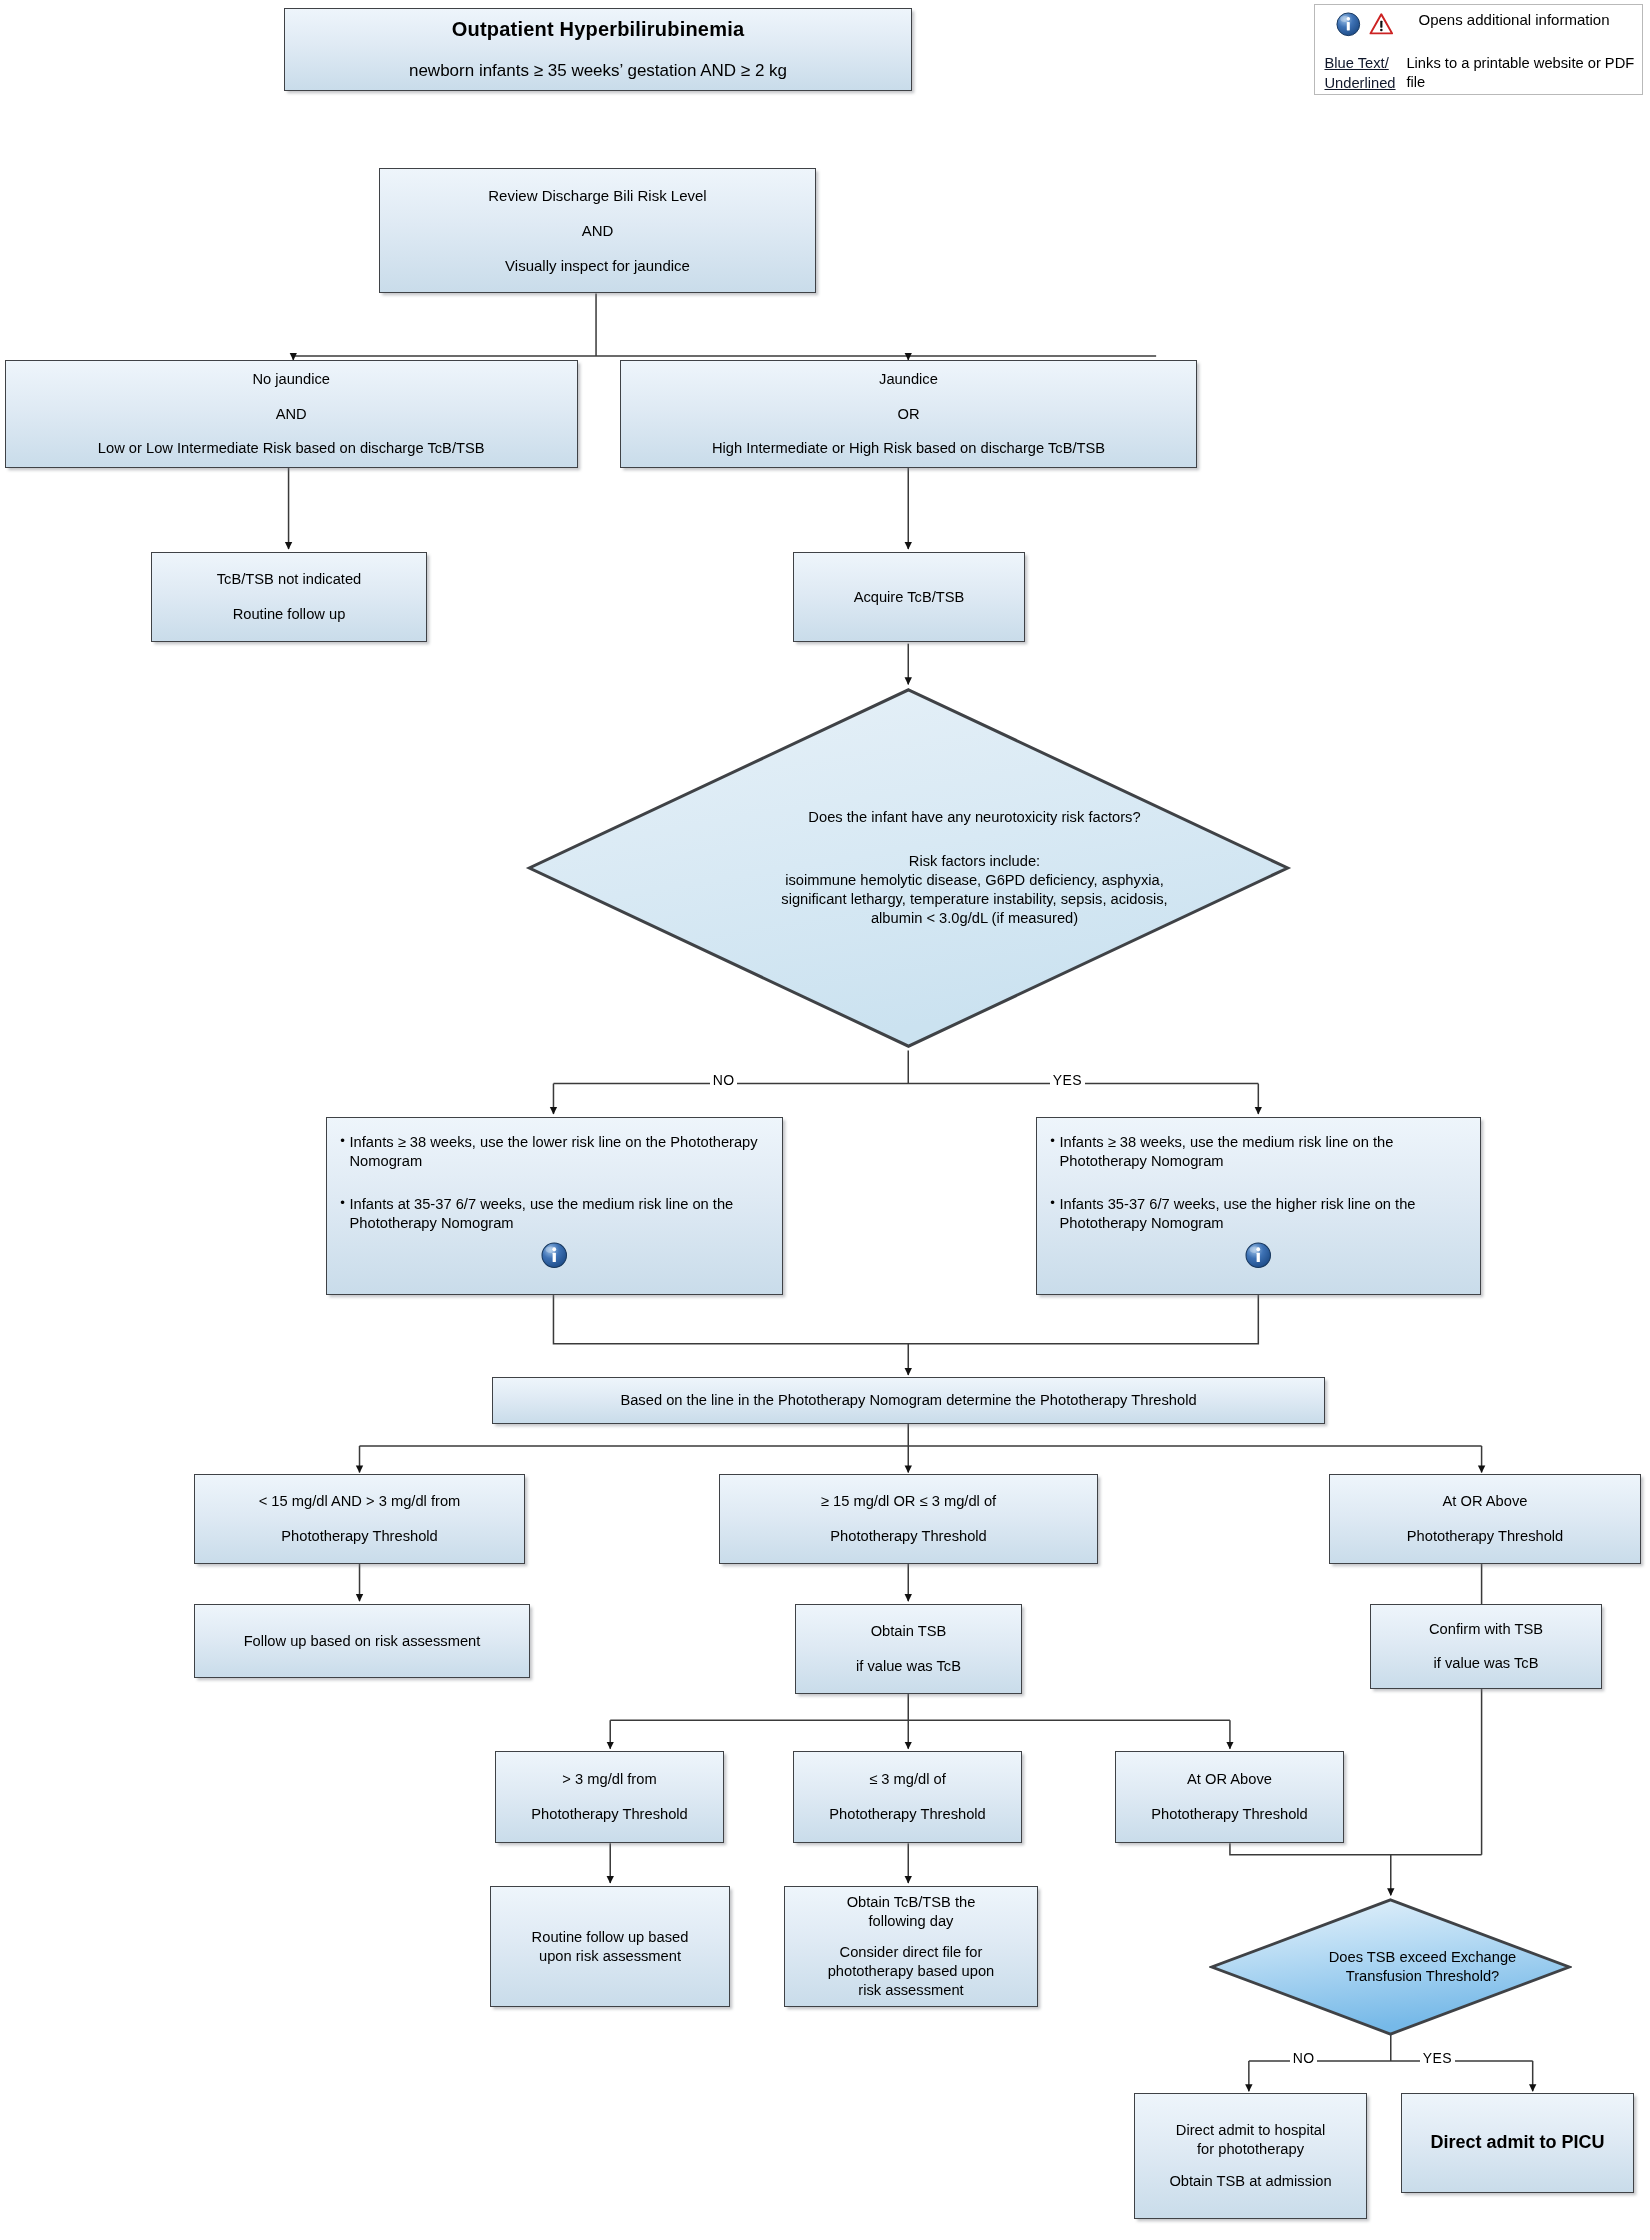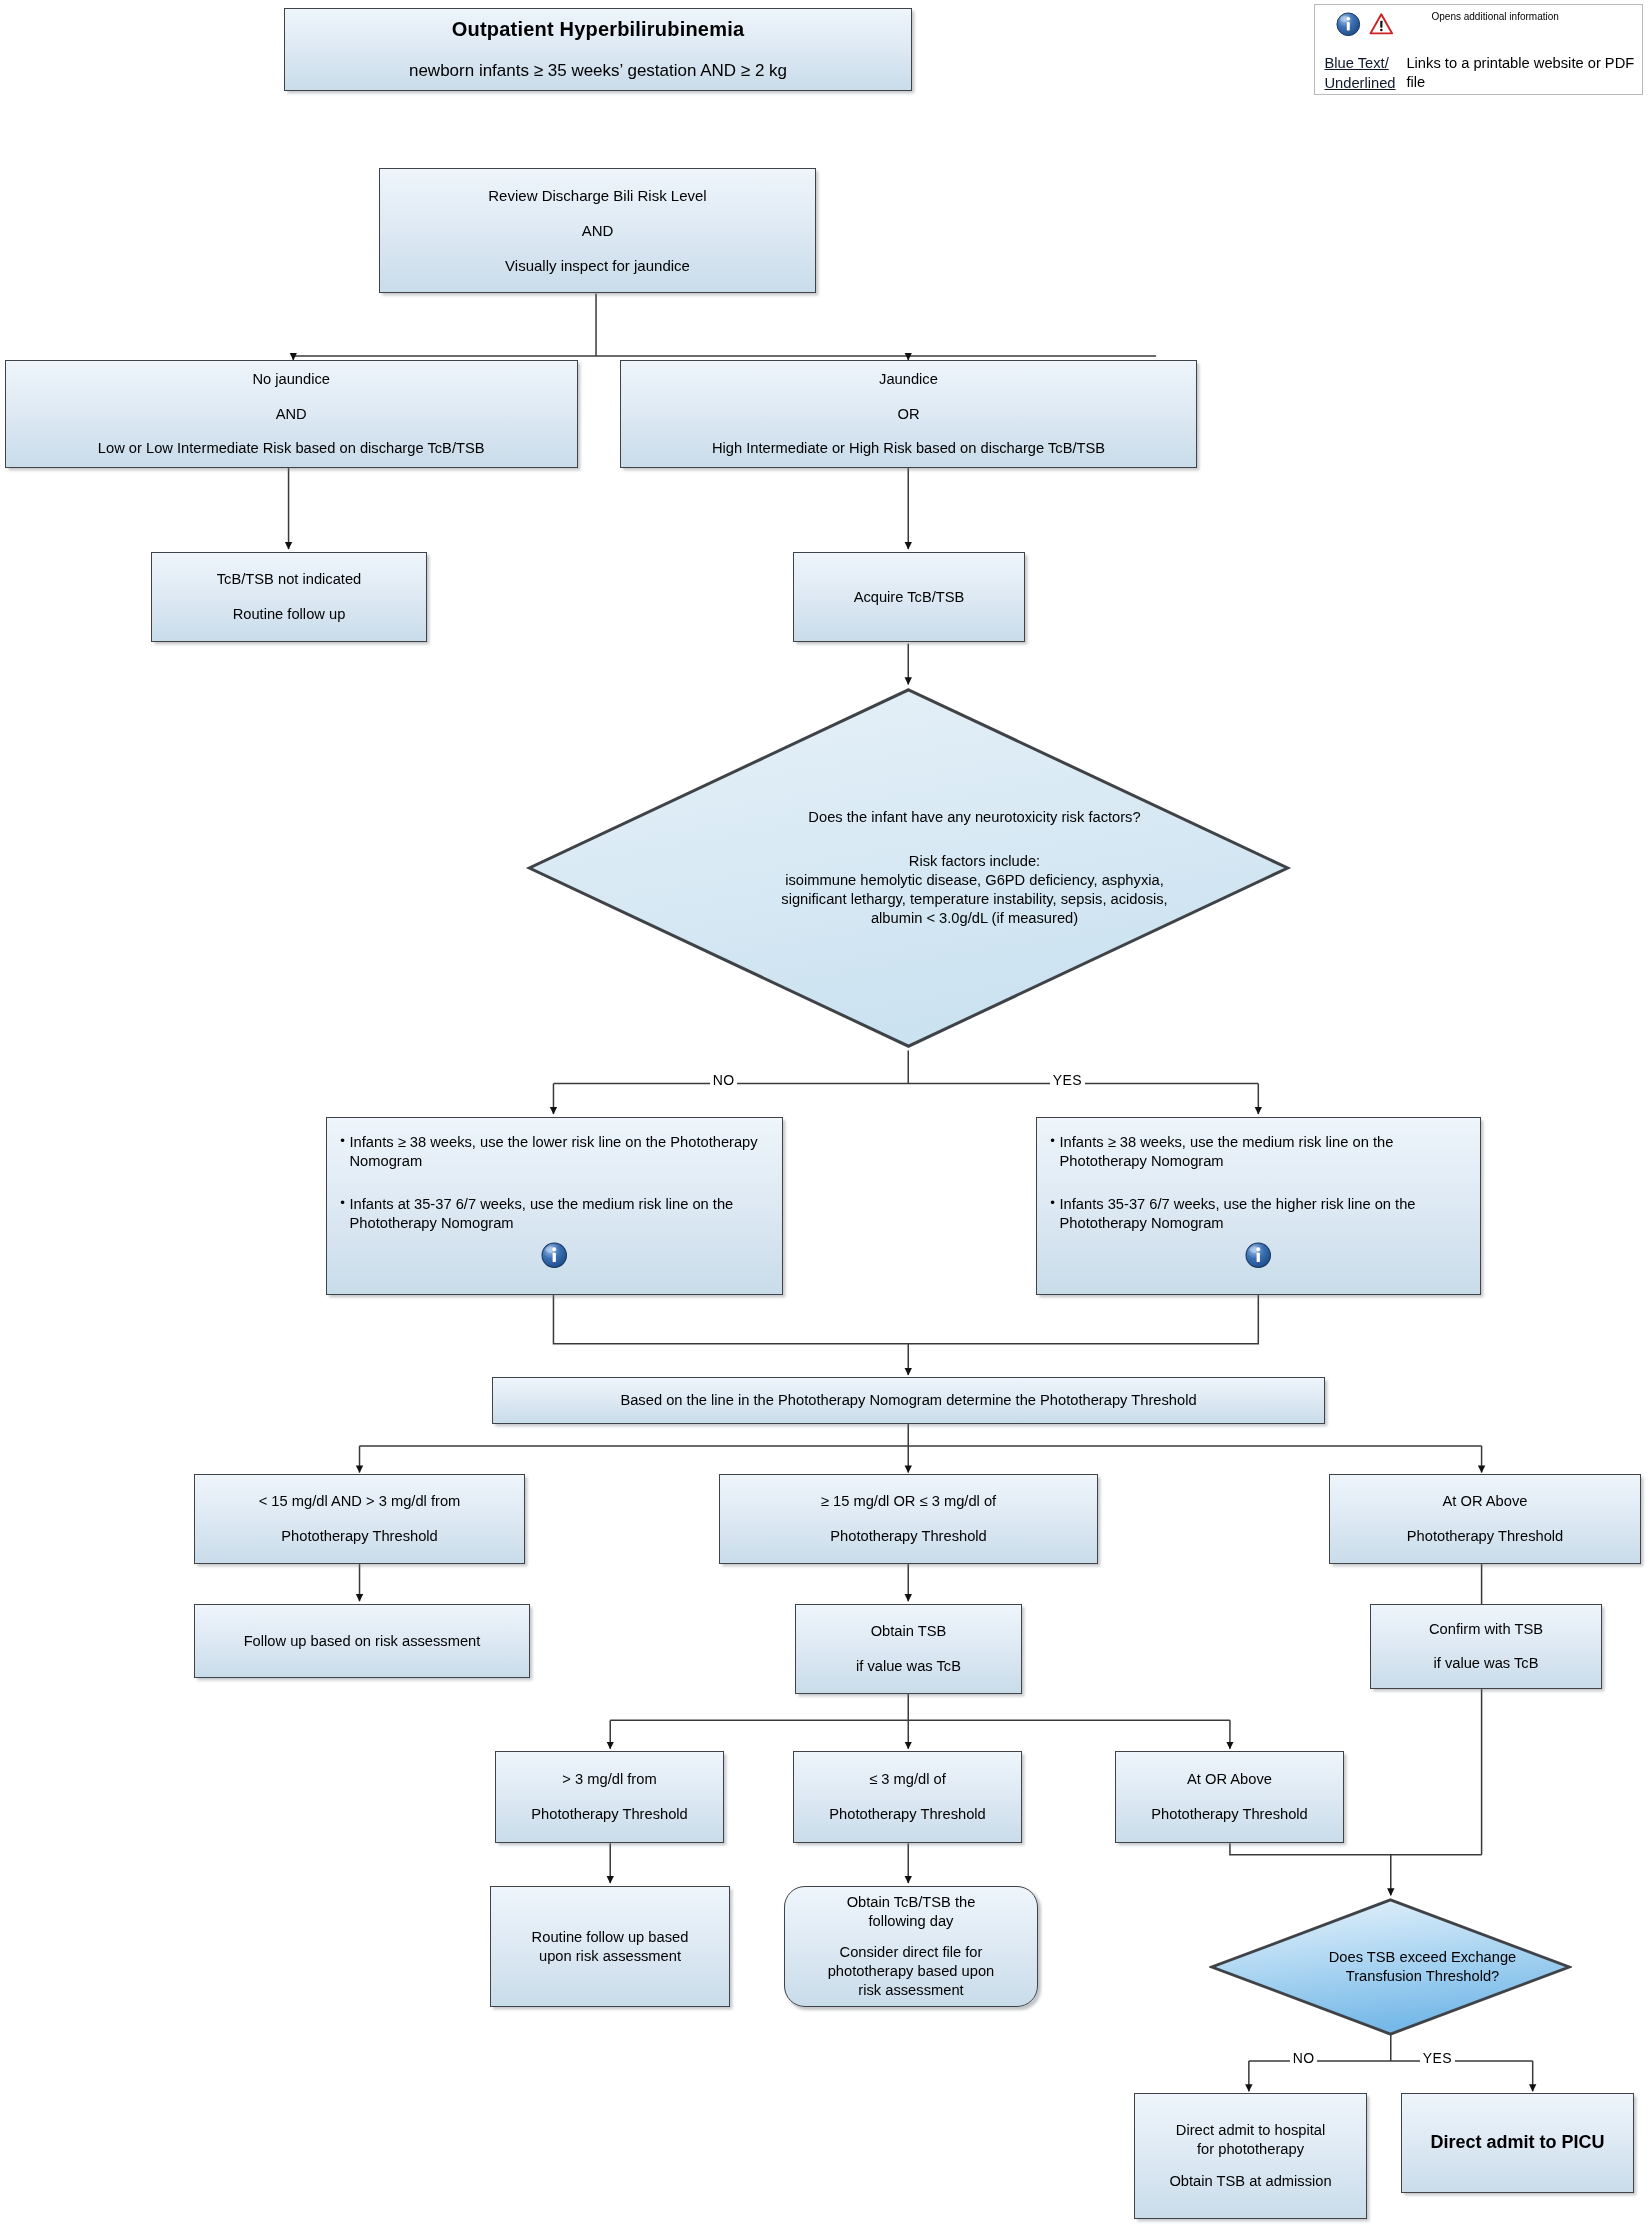--- a/index.html
+++ b/index.html
@@ -130,21 +130,21 @@
           </svg>
         </span>
         <span style="display:inline-block;width:24.6px;height:24.6px;">
           <svg viewBox="0 0 26 26" width="24.6" height="24.6">
             <path d="M13,2.4 L24.4,22.6 L1.6,22.6 Z" fill="#fff" stroke="#cc2222" stroke-width="2.1" stroke-linejoin="round"></path>
             <rect x="11.9" y="9.2" width="2.3" height="7.4" rx=".5" fill="#111"></rect>
             <circle cx="13.05" cy="19" r="1.35" fill="#111"></circle>
           </svg>
         </span>
       </div>
-      <div class="keytext" style="font-size:10px;margin-left:26px;">
+      <div class="keytext" style="font-size:15px;margin-left:13px;">
         <span class="ln">Opens additional</span>
         <span class="ln">information</span>
       </div>
     </div>
     <div class="keyrow" style="left:9.5px;top:49px;width:312px;">
       <div style="width:81px;font-size:14.7px;">
         <span class="ln bluelink">Blue Text/</span>
         <span class="ln bluelink">Underlined </span>
       </div>
       <div class="keytext" style="font-size:14.7px;margin-left:7.6px;">
@@ -288,21 +288,21 @@
   <div class="node" style="left:1115px;top:1751px;width:229px;height:92px;font-size:14.7px;padding:3.8px 7.6px;">
     <span class="ln">At OR Above</span>
     <span class="ln gapline">Phototherapy Threshold</span>
   </div>
 
   <div class="node" style="left:490px;top:1886px;width:240px;height:121px;font-size:14.7px;padding:3.8px 9.5px;">
     <span class="ln">Routine follow up based</span>
     <span class="ln">upon risk assessment</span>
   </div>
 
-  <div class="node" style="left:784px;top:1886px;width:254px;height:121px;font-size:14.7px;padding:3.8px 9.5px;border-radius:21px;">
+  <div class="node" style="left:784px;top:1886px;width:254px;height:121px;font-size:14.7px;padding:3.8px 9.5px;">
     <span class="ln">Obtain TcB/TSB the</span>
     <span class="ln">following day</span>
     <span class="ln" style="margin-top:12.3px;">Consider direct file for</span>
     <span class="ln">phototherapy based upon</span>
     <span class="ln">risk assessment</span>
   </div>
 
   <div class="diamondwrap" style="left:1209px;top:1897px;width:363px;height:140px;">
     <svg viewBox="0 0 384 148" width="363" height="140">
       <defs>

